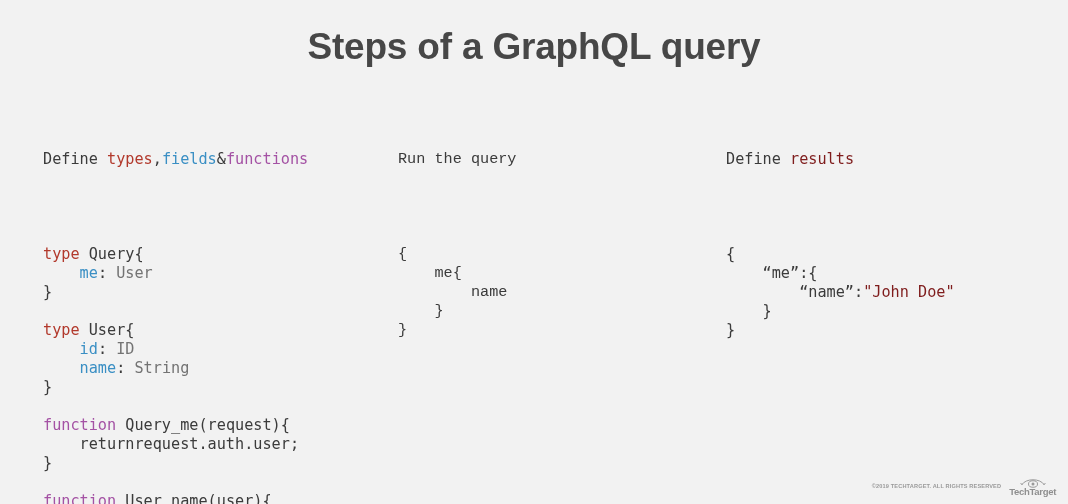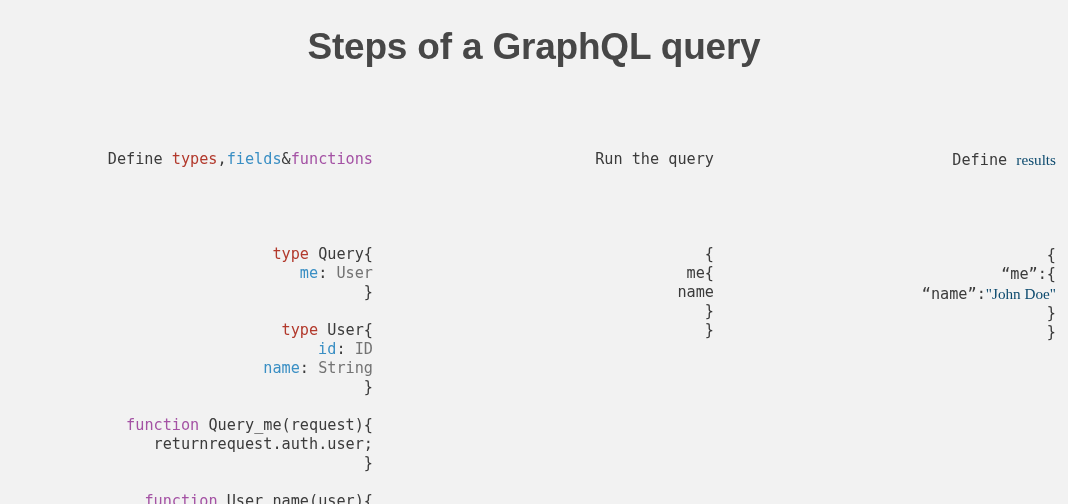--- a/index.html
+++ b/index.html
@@ -40,42 +40,41 @@
   .col {
     position: absolute;
     top: 0;
     font-family: "DejaVu Sans Mono", "Liberation Mono", monospace;
     font-size: 15.2px;
     line-height: 19px;
     color: #3b3b3b;
     white-space: pre;
   }
   .col-1 { left: 43px;  width: 330px; }
-  .col-2 { left: 384px; width: 330px; }
+  .col-2 { left: 398px; width: 330px; font-family: Liberation Mono, monospace; }
   .col-3 { left: 726px; width: 330px; }
 
   .code-line {
     white-space: pre;
     min-height: 19px;
-    text-align: right;
   }
   .col-head {
     margin-bottom: 19px;
   }
   .blank {
     height: 19px;
   }
 
   
   .t-plain  { color: #3b3b3b; }
   .t-type   { color: #b2392c; }
   .t-field  { color: #3a8fc4; }
   .t-func   { color: #a452a4; }
   .t-scalar { color: #737373; }
-  .t-result { color: #0c4a6e; font-family: Liberation Serif, serif; }
+  .t-result { color: #7f1d1d; }
 
   .footer {
     position: absolute;
     right: 12px;
     bottom: 8px;
     display: flex;
     align-items: center;
     gap: 8px;
   }
   .copyright {
@@ -121,14 +120,27 @@
     <div class="col col-2">
       <div class="code-line col-head"><span class="t-plain">Run the query</span></div>
       <div><div class="blank">&nbsp;</div><div class="code-line"><span class="t-plain">{</span></div><div class="code-line"><span class="t-plain">    me{</span></div><div class="code-line"><span class="t-plain">        name</span></div><div class="code-line"><span class="t-plain">    }</span></div><div class="code-line"><span class="t-plain">}</span></div></div>
     </div>
     <div class="col col-3">
       <div class="code-line col-head"><span class="t-plain">Define </span><span class="t-result">results</span></div>
       <div><div class="blank">&nbsp;</div><div class="code-line"><span class="t-plain">{</span></div><div class="code-line"><span class="t-plain">    “me”:{</span></div><div class="code-line"><span class="t-plain">        “name”:</span><span class="t-result">"John Doe"</span></div><div class="code-line"><span class="t-plain">    }</span></div><div class="code-line"><span class="t-plain">}</span></div></div>
     </div>
   </div>
 
+  <div class="footer">
+    <div class="copyright">©2019 TECHTARGET. ALL RIGHTS RESERVED</div>
+    <div class="tt-logo">
+      <svg class="tt-eye" viewBox="0 0 52 22">
+        <path d="M3 16 C12 2, 40 2, 49 16" fill="none" stroke="#9a9a9a" stroke-width="2"></path>
+        <ellipse cx="26" cy="14" rx="9" ry="6.5" fill="none" stroke="#9a9a9a" stroke-width="2"></ellipse>
+        <circle cx="26" cy="14" r="3" fill="#9a9a9a"></circle>
+        <path d="M1 12 L5 16" stroke="#9a9a9a" stroke-width="2" fill="none"></path>
+        <path d="M51 12 L47 16" stroke="#9a9a9a" stroke-width="2" fill="none"></path>
+      </svg>
+      <div class="tt-word">TechTarget</div>
+    </div>
+  </div>
 
 </div>
 
 </body></html>

